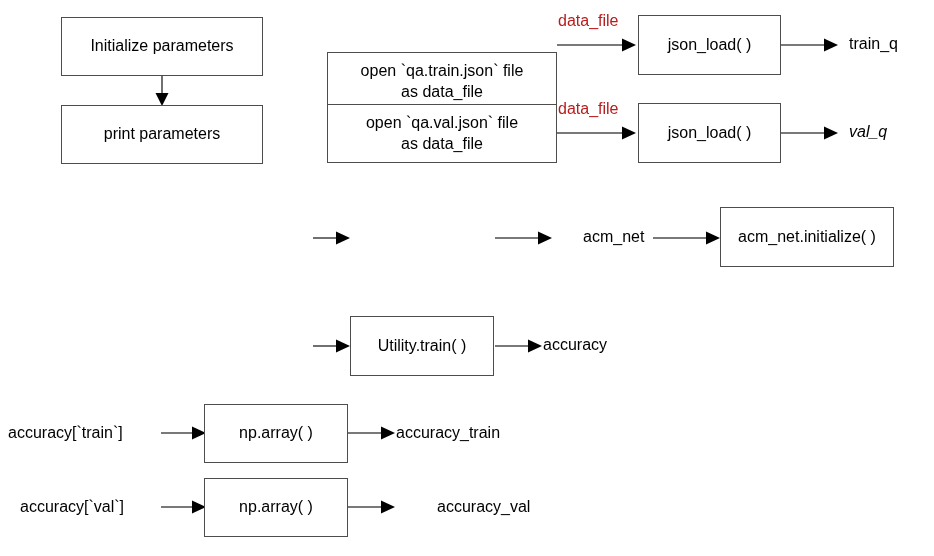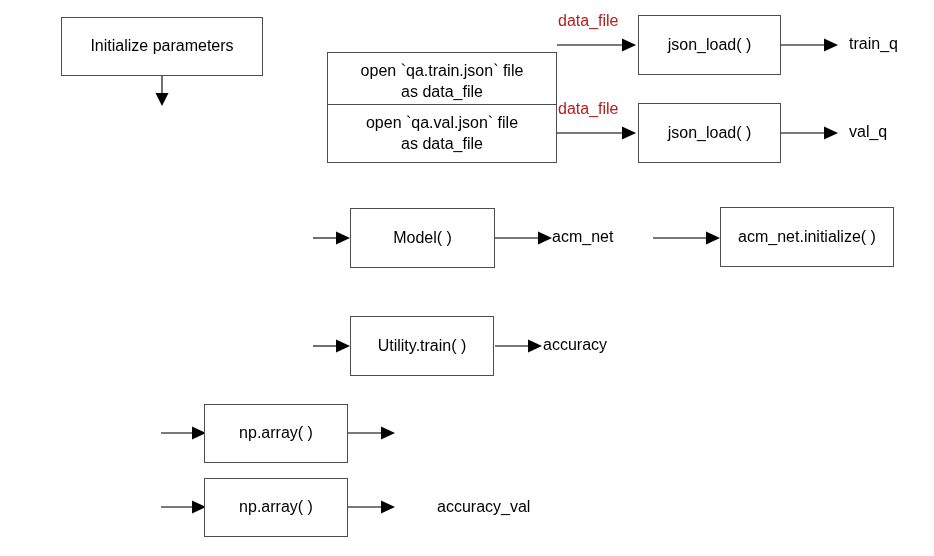--- a/index.html
+++ b/index.html
@@ -71,20 +71,21 @@
 
 <div id="canvas">
 
   <div class="node" style="left:61px; top:17px; width:202px; height:59px;">Initialize parameters</div>
 
   <svg class="edge" style="left:150px; top:74px; width:26px; height:34px;" width="26" height="34">
     <line x1="12" y1="1" x2="12" y2="22"></line>
     <polygon points="12,32 5.5,19 18.5,19"></polygon>
   </svg>
 
+  <div class="node" style="left:61px; top:105px; width:202px; height:59px;">print parameters</div>
 
   <div class="node" style="left:327px; top:16px; width:230px; height:59px;margin-top:36px;">open `qa.train.json` file
 as data_file</div>
 
   <div class="edge-label" style="left:558px; top:12px;">data_file</div>
 
   <svg class="edge" style="left:556px; top:34px; width:84px; height:22px;" width="84" height="22">
     <line x1="1" y1="11" x2="68" y2="11"></line>
     <polygon points="80,11 66,4.5 66,17.5"></polygon>
   </svg>
@@ -108,36 +109,35 @@
     <polygon points="80,11 66,4.5 66,17.5"></polygon>
   </svg>
 
   <div class="node" style="left:638px; top:103px; width:143px; height:60px;">json_load( )</div>
 
   <svg class="edge" style="left:780px; top:122px; width:62px; height:22px;" width="62" height="22">
     <line x1="1" y1="11" x2="46" y2="11"></line>
     <polygon points="58,11 44,4.5 44,17.5"></polygon>
   </svg>
 
-  <div class="label" style="left:849px; top:122px;">val_q</div>
+  <div class="label" style="left:849px; top:122px;font-style:italic;">val_q</div>
 
 
   <svg class="edge" style="left:312px; top:227px; width:42px; height:22px;" width="42" height="22">
     <line x1="1" y1="11" x2="26" y2="11"></line>
     <polygon points="38,11 24,4.5 24,17.5"></polygon>
   </svg>
 
-  <div class="node" style="left:350px; top:208px; width:145px; height:60px;">Model( )</div>
 
   <svg class="edge" style="left:494px; top:227px; width:62px; height:22px;" width="62" height="22">
     <line x1="1" y1="11" x2="46" y2="11"></line>
     <polygon points="58,11 44,4.5 44,17.5"></polygon>
   </svg>
 
-  <div class="label" style="left:552px; top:227px;">acm_net</div>
+  <div class="label" style="left:583px; top:227px;">acm_net</div>
 
   <svg class="edge" style="left:652px; top:227px; width:72px; height:22px;" width="72" height="22">
     <line x1="1" y1="11" x2="56" y2="11"></line>
     <polygon points="68,11 54,4.5 54,17.5"></polygon>
   </svg>
 
   <div class="node" style="left:720px; top:207px; width:174px; height:60px;">acm_net.initialize( )</div>
 
 
   <svg class="edge" style="left:312px; top:335px; width:42px; height:22px;" width="42" height="22">
@@ -147,34 +147,37 @@
 
   <div class="node" style="left:350px; top:316px; width:144px; height:60px;">Utility.train( )</div>
 
   <svg class="edge" style="left:494px; top:335px; width:52px; height:22px;" width="52" height="22">
     <line x1="1" y1="11" x2="36" y2="11"></line>
     <polygon points="48,11 34,4.5 34,17.5"></polygon>
   </svg>
 
   <div class="label" style="left:543px; top:335px;">accuracy</div>
 
+  <div class="label" style="left:8px; top:423px;">accuracy[`train`]</div>
 
   <svg class="edge" style="left:160px; top:422px; width:50px; height:22px;" width="50" height="22">
     <line x1="1" y1="11" x2="34" y2="11"></line>
     <polygon points="46,11 32,4.5 32,17.5"></polygon>
   </svg>
 
   <div class="node" style="left:204px; top:404px; width:144px; height:59px;">np.array( )</div>
 
   <svg class="edge" style="left:347px; top:422px; width:52px; height:22px;" width="52" height="22">
     <line x1="1" y1="11" x2="36" y2="11"></line>
     <polygon points="48,11 34,4.5 34,17.5"></polygon>
   </svg>
 
+  <div class="label" style="left:396px; top:423px;">accuracy_train</div>
 
+  <div class="label" style="left:20px; top:497px;">accuracy[`val`]</div>
 
   <svg class="edge" style="left:160px; top:496px; width:50px; height:22px;" width="50" height="22">
     <line x1="1" y1="11" x2="34" y2="11"></line>
     <polygon points="46,11 32,4.5 32,17.5"></polygon>
   </svg>
 
   <div class="node" style="left:204px; top:478px; width:144px; height:59px;">np.array( )</div>
 
   <svg class="edge" style="left:347px; top:496px; width:52px; height:22px;" width="52" height="22">
     <line x1="1" y1="11" x2="36" y2="11"></line>

